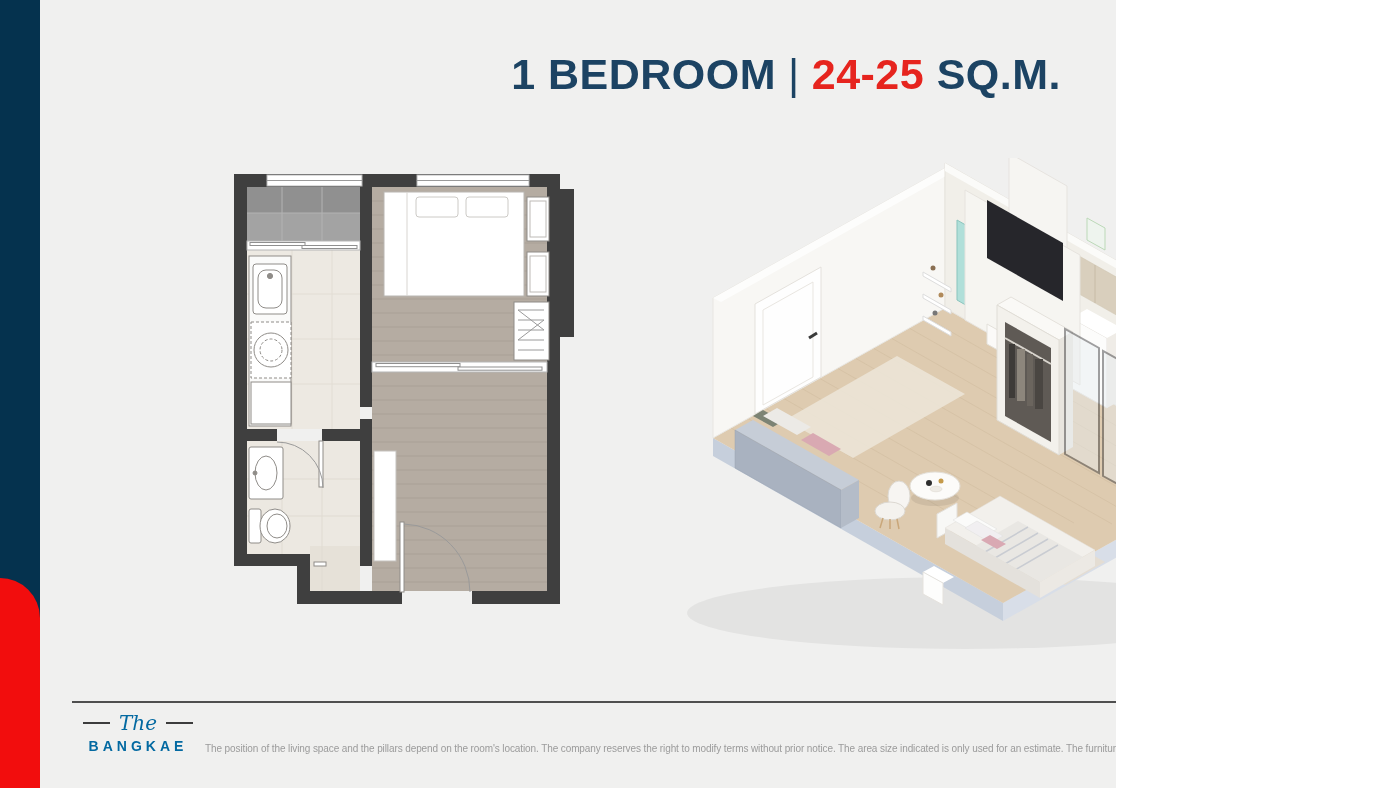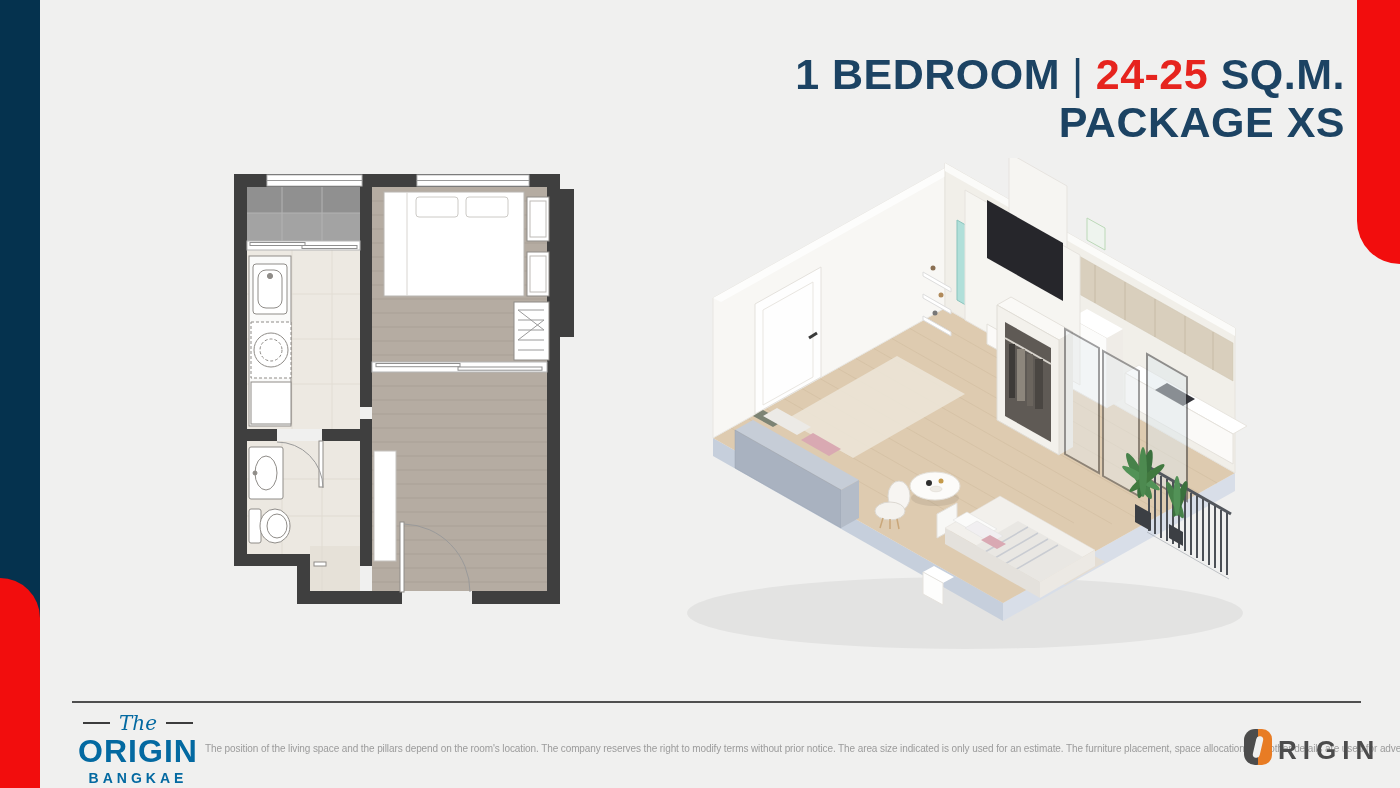--- a/index.html
+++ b/index.html
@@ -1,17 +1,17 @@
 <!DOCTYPE html>
 <html><head>
 <meta charset="utf-8">
 <style>
   html,body{margin:0;padding:0;}
   body{font-family:"Liberation Sans", sans-serif;}
-  #stage{position:relative;width:1400px;height:788px;background:#f0f0ef;overflow:hidden;}
+  #stage{position:relative;width:1116px;height:788px;background:#f0f0ef;overflow:hidden;}
 
   
   .navy-bar{position:absolute;left:0;top:0;width:40px;height:788px;background:#05324e;}
   .red-bottom-left{position:absolute;left:0;top:578px;width:40px;height:210px;background:#f20d0d;border-top-right-radius:44px;}
   .red-top-right{position:absolute;left:1357px;top:0;width:43px;height:264px;background:#f20d0d;border-bottom-left-radius:46px;}
 
   
   .title{position:absolute;top:50px;right:55px;text-align:right;line-height:48px;font-weight:bold;font-size:43px;letter-spacing:.5px;color:#1c4363;}
   .title .sep{font-weight:300;padding:0 12px;color:#1c4363;}
   .title .area{color:#e6241e;}
@@ -36,21 +36,20 @@
 <body>
 
 <div id="stage">
 
   <div class="navy-bar"></div>
   <div class="red-bottom-left"></div>
   <div class="red-top-right"></div>
 
   <div class="title">
     <span>1 BEDROOM</span><span class="sep">|</span><span class="area">24-25</span>&nbsp;<span>SQ.M.</span>
-    <span class="line2">PACKAGE XS</span>
   </div>
 
   <svg class="plan-2d" width="356" height="460" viewBox="0 0 356 460">
 
     <g>
 
       <rect x="25" y="23" width="113" height="54" fill="#a3a3a3"></rect>
       <rect x="25" y="23" width="113" height="26" fill="#909090"></rect>
       <path d="M25 49h113 M60 23v54 M100 23v54" stroke="#b3b3b3" stroke-width="1" fill="none"></path>
 
@@ -298,21 +297,20 @@
   </svg>
 
   <div class="divider"></div>
 
   <div class="logo-left">
     <div class="the-row">
       <span class="dash"></span>
       <span class="the">The</span>
       <span class="dash"></span>
     </div>
-    <div class="origin">ORIGIN</div>
     <div class="bangkae">BANGKAE</div>
   </div>
 
   <div class="disclaimer">The position of the living space and the pillars depend on the room's location. The company reserves the right to modify terms without prior notice. The area size indicated is only used for an estimate. The furniture placement, space allocation, and other details are used for advertising purposes only.</div>
 
   <div class="logo-right">
     <svg width="30" height="38" viewBox="0 0 30 38">
       <rect x="1" y="1" width="24" height="36" rx="11" fill="#4c4c4c"></rect>
       <path d="M15 1 h4 a10 10 0 0 1 10 10 v16 a10 10 0 0 1 -10 10 h-4 z" fill="#e87c24"></path>
       <rect x="11.5" y="8" width="7" height="22" rx="3.5" fill="#f0f0ef" transform="rotate(13 15 19)"></rect>

